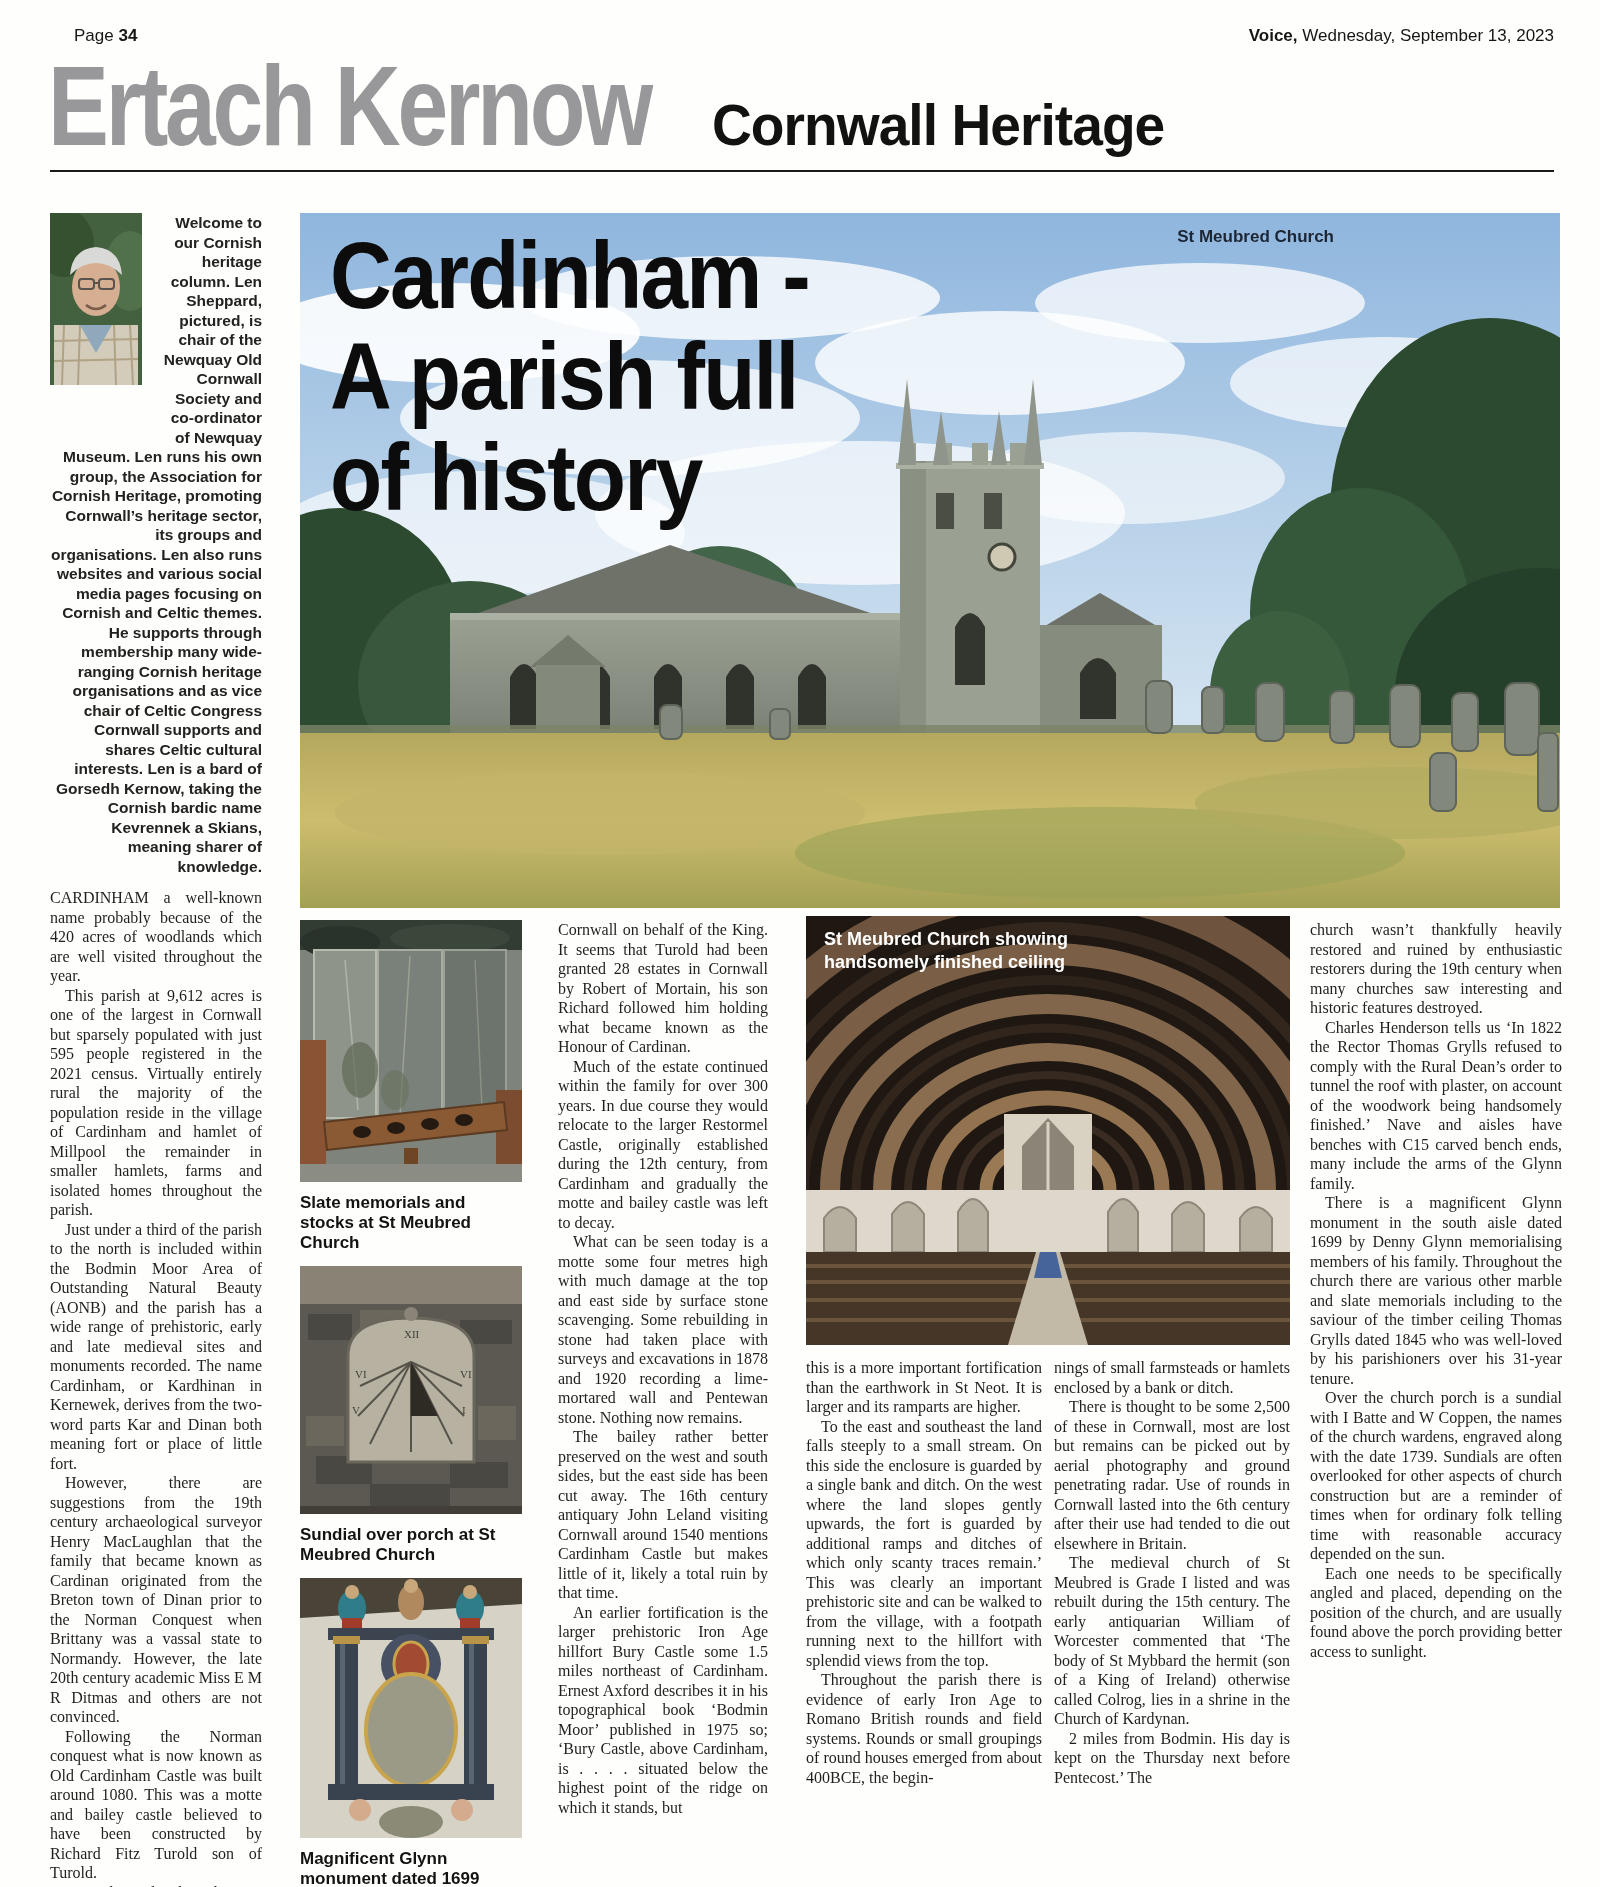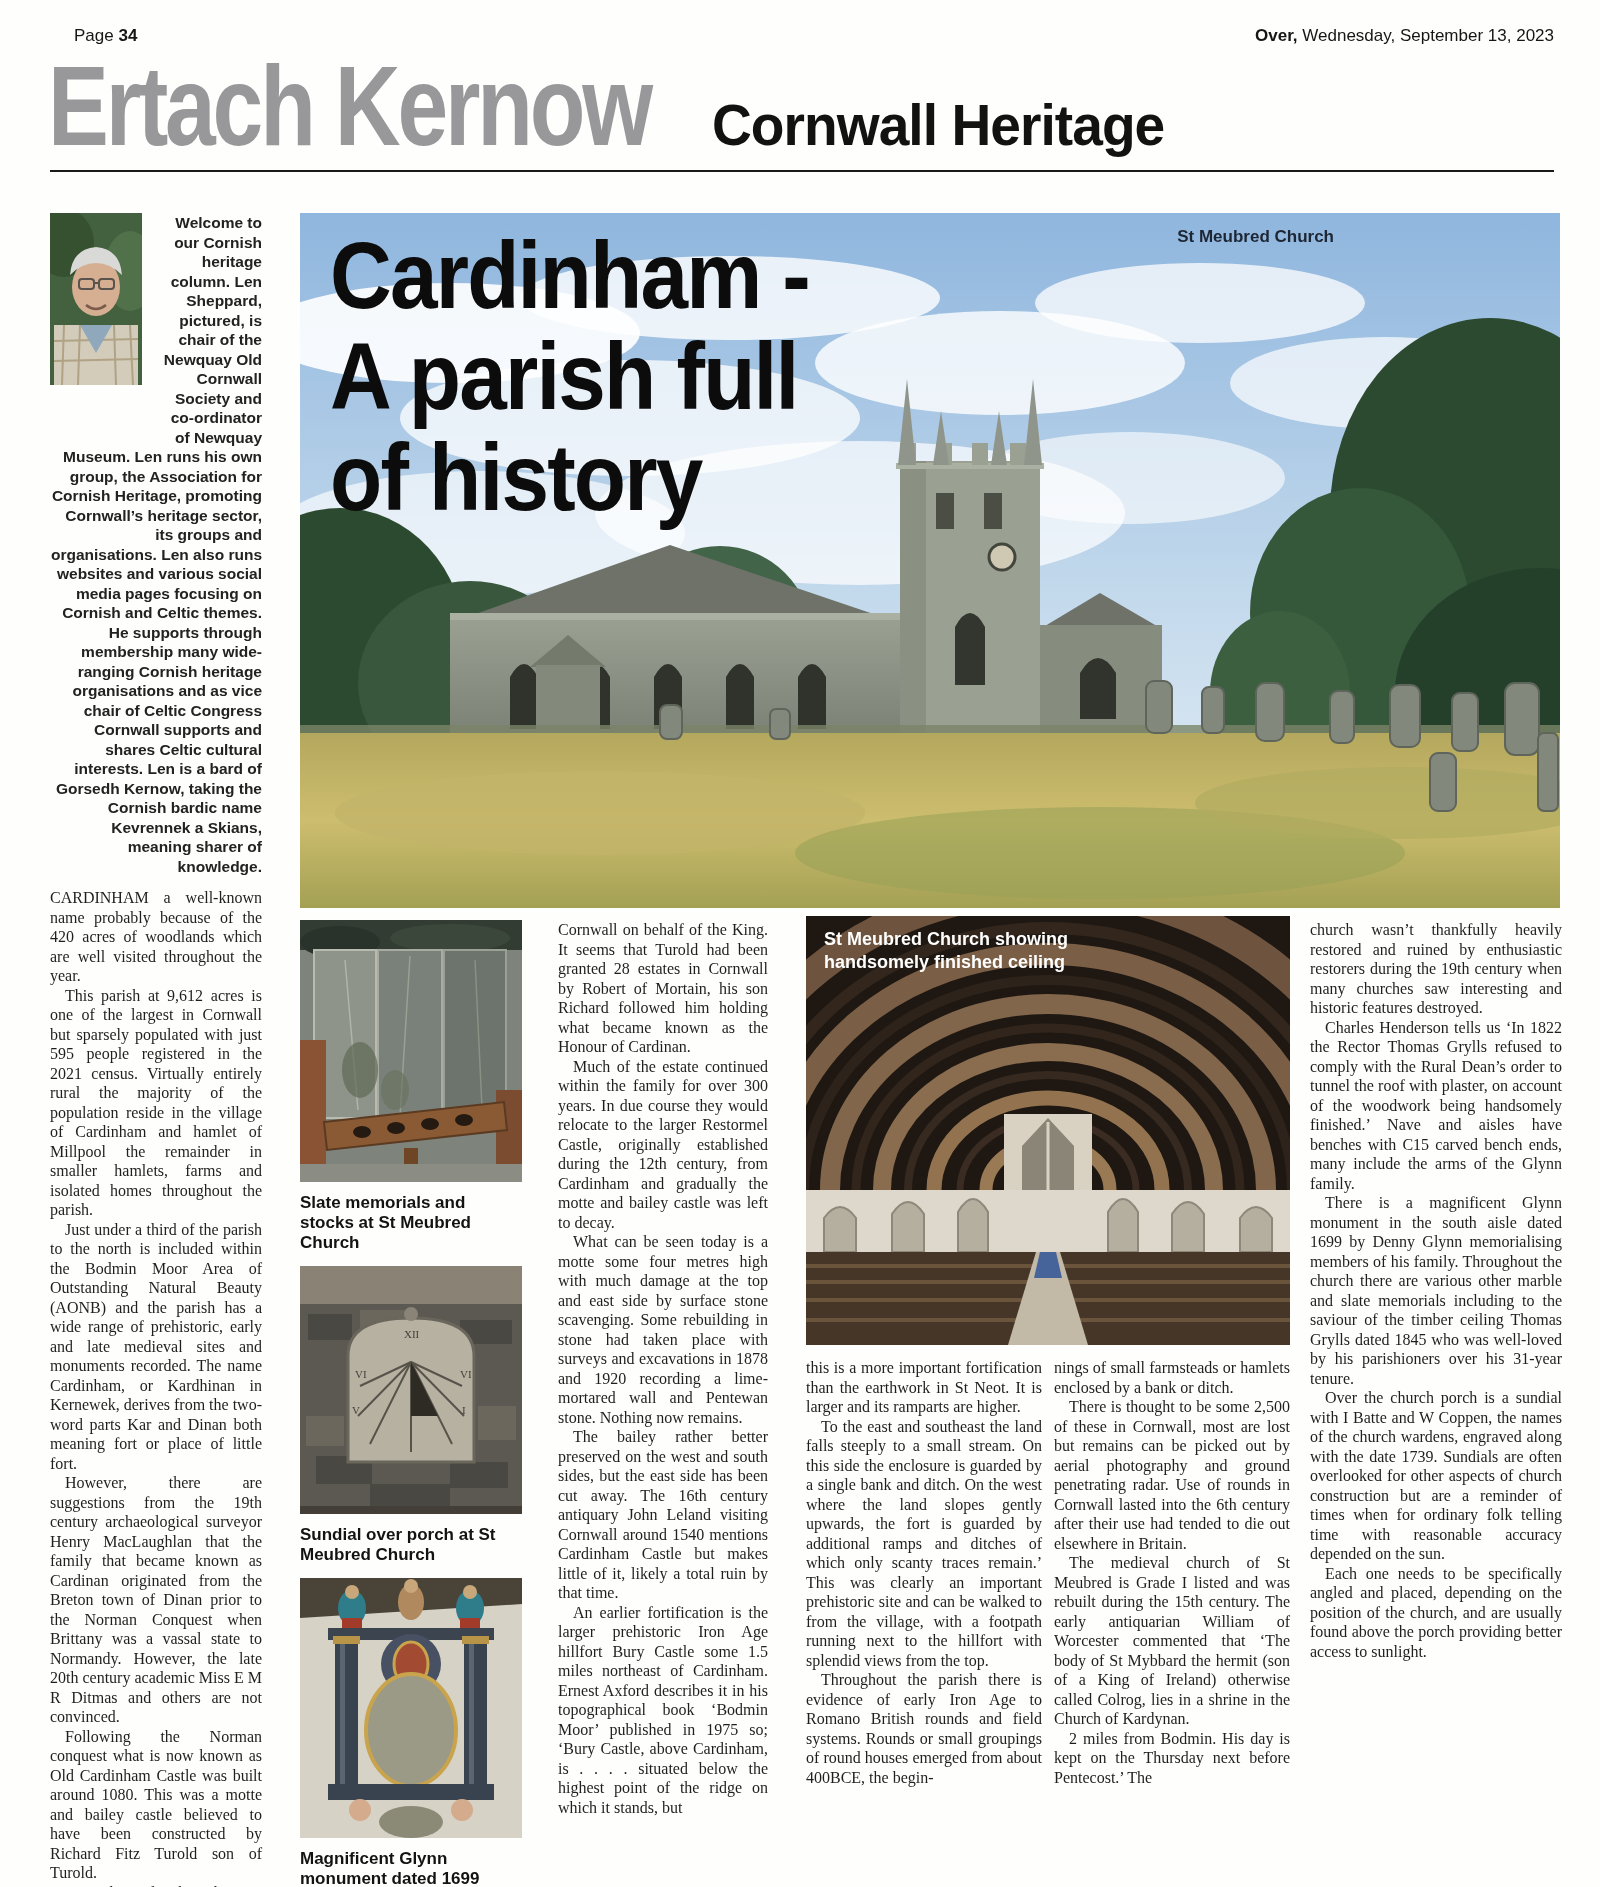--- a/index.html
+++ b/index.html
@@ -55,21 +55,21 @@
   .cap { font-weight:bold; font-size:17px; line-height:20px; color:#131311;
          margin:7px 0 13px 0; text-align:left; }
   #ceil-cap { position:absolute; left:18px; top:12px; font-weight:bold;
          font-size:18px; line-height:23px; color:#ffffff; }
 </style>
 </head>
 <body>
 
 <div id="topbar">
   <div><span>Page</span> <b>34</b></div>
-  <div><b>Over,</b><span> Wednesday, September 13, 2023</span></div>
+  <div><b>Voice,</b><span> Wednesday, September 13, 2023</span></div>
 </div>
 
 <div id="masthead-title">Ertach Kernow</div>
 <div id="masthead-sub">Cornwall Heritage</div>
 <div id="rule"></div>
 
 <div id="sidebar">
   <svg id="len-photo" width="92" height="172" viewBox="0 0 92 172">
     <rect width="92" height="172" fill="#43603f"></rect>
     <ellipse cx="14" cy="30" rx="30" ry="34" fill="#35512f"></ellipse>

